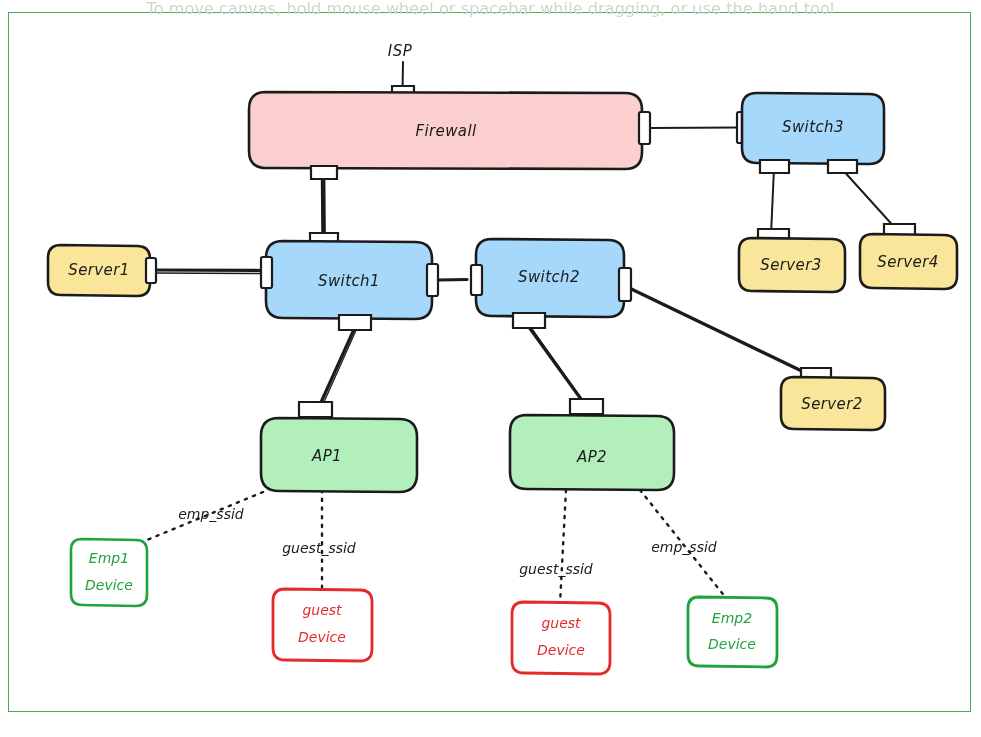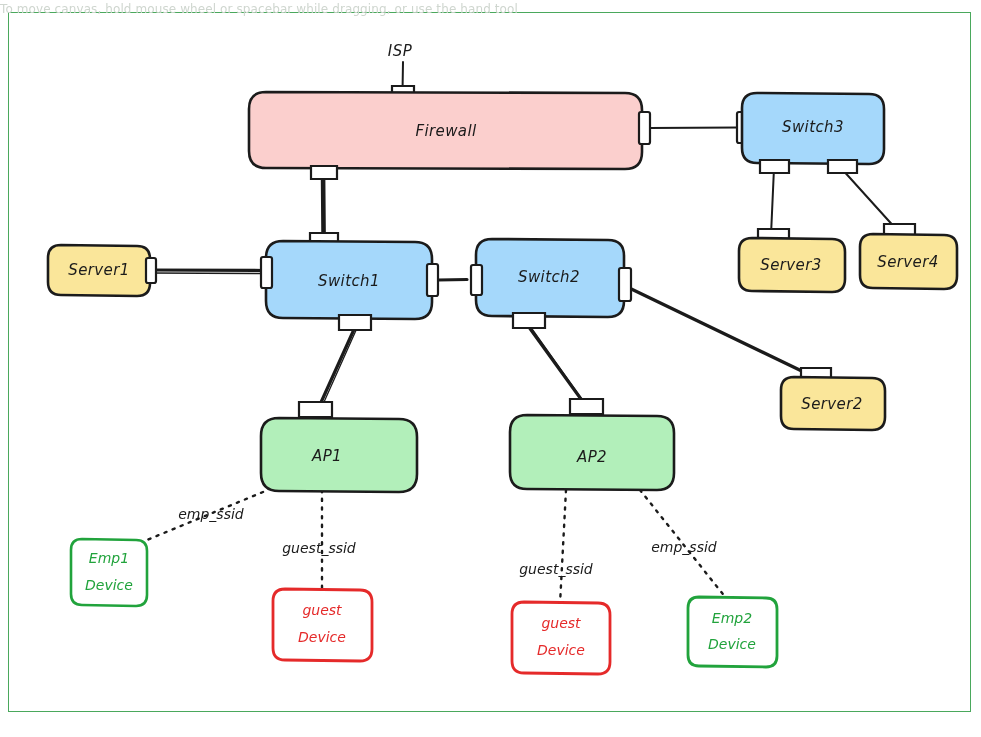--- a/index.html
+++ b/index.html
@@ -13,21 +13,22 @@
     width: 981px;
     height: 737px;
     background: #ffffff;
     overflow: hidden;
   }
   #hint-bar {
     position: absolute;
     left: 0; top: 0;
     width: 981px;
     height: 18px;
-    font-size: 12px;
+    text-align: center;
+    font-size: 16px;
     line-height: 18px;
     color: #cfd6cf;
     letter-spacing: .1px;
     white-space: nowrap;
     overflow: hidden;
     pointer-events: none;
     z-index: 5;
   }
   #canvas-frame {
     position: absolute;

